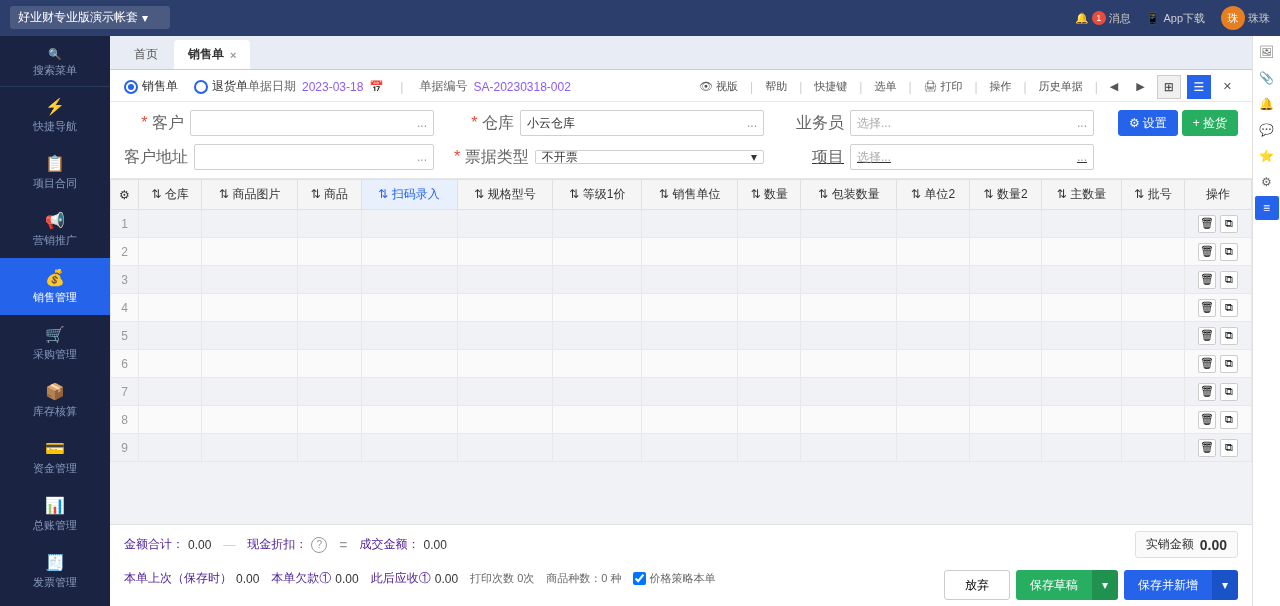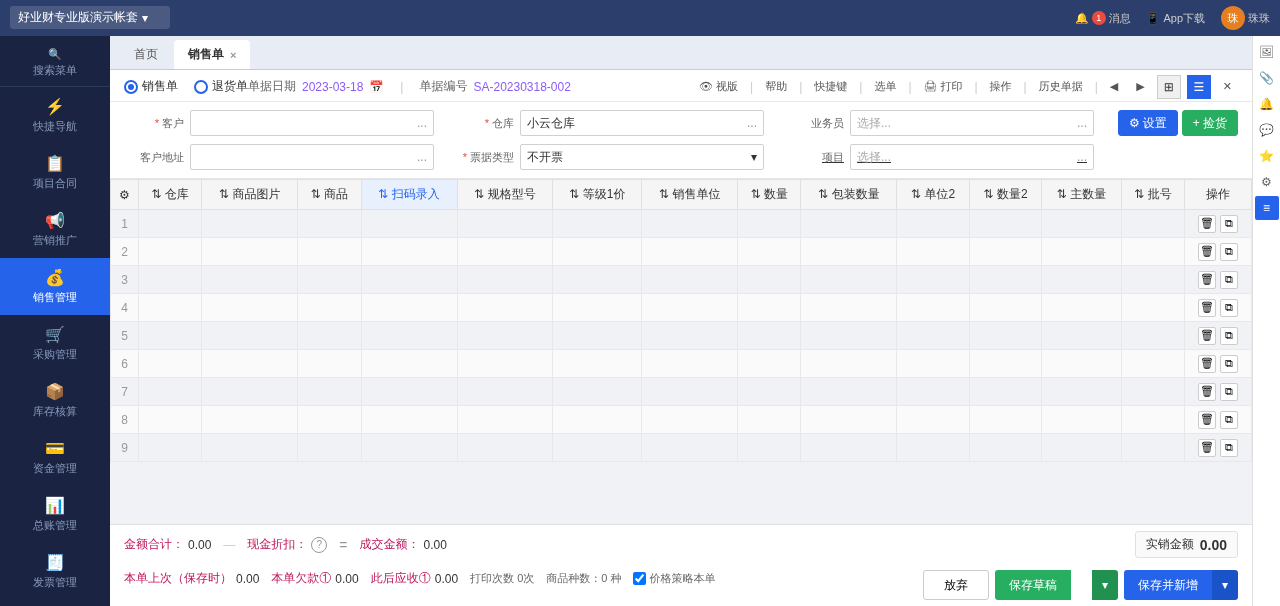--- a/index.html
+++ b/index.html
@@ -78,35 +78,35 @@
       display: flex; align-items: center; justify-content: center; cursor: pointer; font-size: 12px;
     }
     .right-panel-btn.active { background: #2563eb; color: #fff; border-color: #2563eb; }
     
     
     .form-area { background: #fff; padding: 8px 14px; border-bottom: 1px solid #e8e8e8; flex-shrink: 0; }
     .form-row { display: flex; align-items: center; margin-bottom: 8px; gap: 0; }
     .form-row:last-child { margin-bottom: 0; }
     .form-field { display: flex; align-items: center; flex: 1; gap: 6px; min-width: 0; }
     .form-label { 
-      font-size: 11px; color: #666; white-space: nowrap; min-width: 60px; text-align: right;
+      font-size: 16px; color: #666; white-space: nowrap; min-width: 60px; text-align: right;
     }
     .form-label.required::before { content: "* "; color: #e74c3c; }
     .form-input { 
       flex: 1; height: 26px; border: 1px solid #d0d0d0; border-radius: 2px; 
       padding: 0 6px; font-size: 12px; outline: none; min-width: 0;
     }
     .form-input-dots { 
       flex: 1; height: 26px; border: 1px solid #d0d0d0; border-radius: 2px; 
       padding: 0 6px; font-size: 12px; display: flex; align-items: center; justify-content: flex-end;
       color: #999; cursor: pointer; background: #fff;
     }
     .form-select { 
       flex: 1; height: 14px; border: 1px solid #d0d0d0; border-radius: 2px; 
-      padding: 12px 6px; font-size: 12px; display: flex; align-items: center; justify-content: space-between;
+      padding: 0 6px; font-size: 12px; display: flex; align-items: center; justify-content: space-between;
       background: #fff; cursor: pointer;
     }
     .doc-info { display: flex; align-items: center; gap: 16px; padding: 6px 0; }
     .doc-info-item { display: flex; align-items: center; gap: 6px; font-size: 12px; }
     .doc-info-label { color: #666; }
     .doc-info-value { color: #8b5cf6; font-weight: 500; }
     .doc-icon { color: #2563eb; cursor: pointer; }
     
     
     .header-row { 
@@ -165,21 +165,21 @@
     }
     
     
     .bottom-bar { 
       background: #fff; border-top: 1px solid #e0e0e0; padding: 6px 14px; 
       display: flex; align-items: center; gap: 12px; flex-shrink: 0; flex-direction: column;
     }
     .bottom-row1 { display: flex; align-items: center; gap: 12px; width: 100%; }
     .bottom-row2 { display: flex; align-items: flex-start; gap: 12px; width: 100%; }
     .amount-item { display: flex; align-items: center; gap: 4px; font-size: 12px; }
-    .amount-label { color: #be185d; }
+    .amount-label { color: #4c1d95; }
     .amount-value { color: #333; font-weight: 500; }
     .bottom-spacer { flex: 1; }
     .realized-amount { 
       display: flex; align-items: center; gap: 6px; font-size: 12px; 
       border: 1px solid #e0e0e0; padding: 4px 10px; border-radius: 3px; background: #fafafa;
     }
     .realized-value { color: #333; font-size: 14px; font-weight: 600; }
     
     .bottom-btns { display: flex; gap: 6px; }
     .btn-abandon { 
@@ -722,21 +722,21 @@
             <span style="color:#666;">打印次数 0次</span>
             <span style="color:#666;">商品种数：0 种</span>
             <div class="checkbox-item">
               <input type="checkbox" checked="" style="">
               <span>价格策略本单</span>
             </div>
           </div>
           <div class="bottom-spacer"></div>
           <div class="bottom-btns">
             <button class="btn-abandon">放弃</button>
-            <div style="display:flex;gap:21px;">
+            <div style="display:flex;">
               <button class="btn-save-draft">
                 <span>保存草稿</span>
               </button>
               <button class="btn-save-draft-arrow">▾</button>
             </div>
             <div style="display:flex;">
               <button class="btn-save-new">
                 <span>保存并新增</span>
               </button>
               <button class="btn-save-new-arrow">▾</button>

